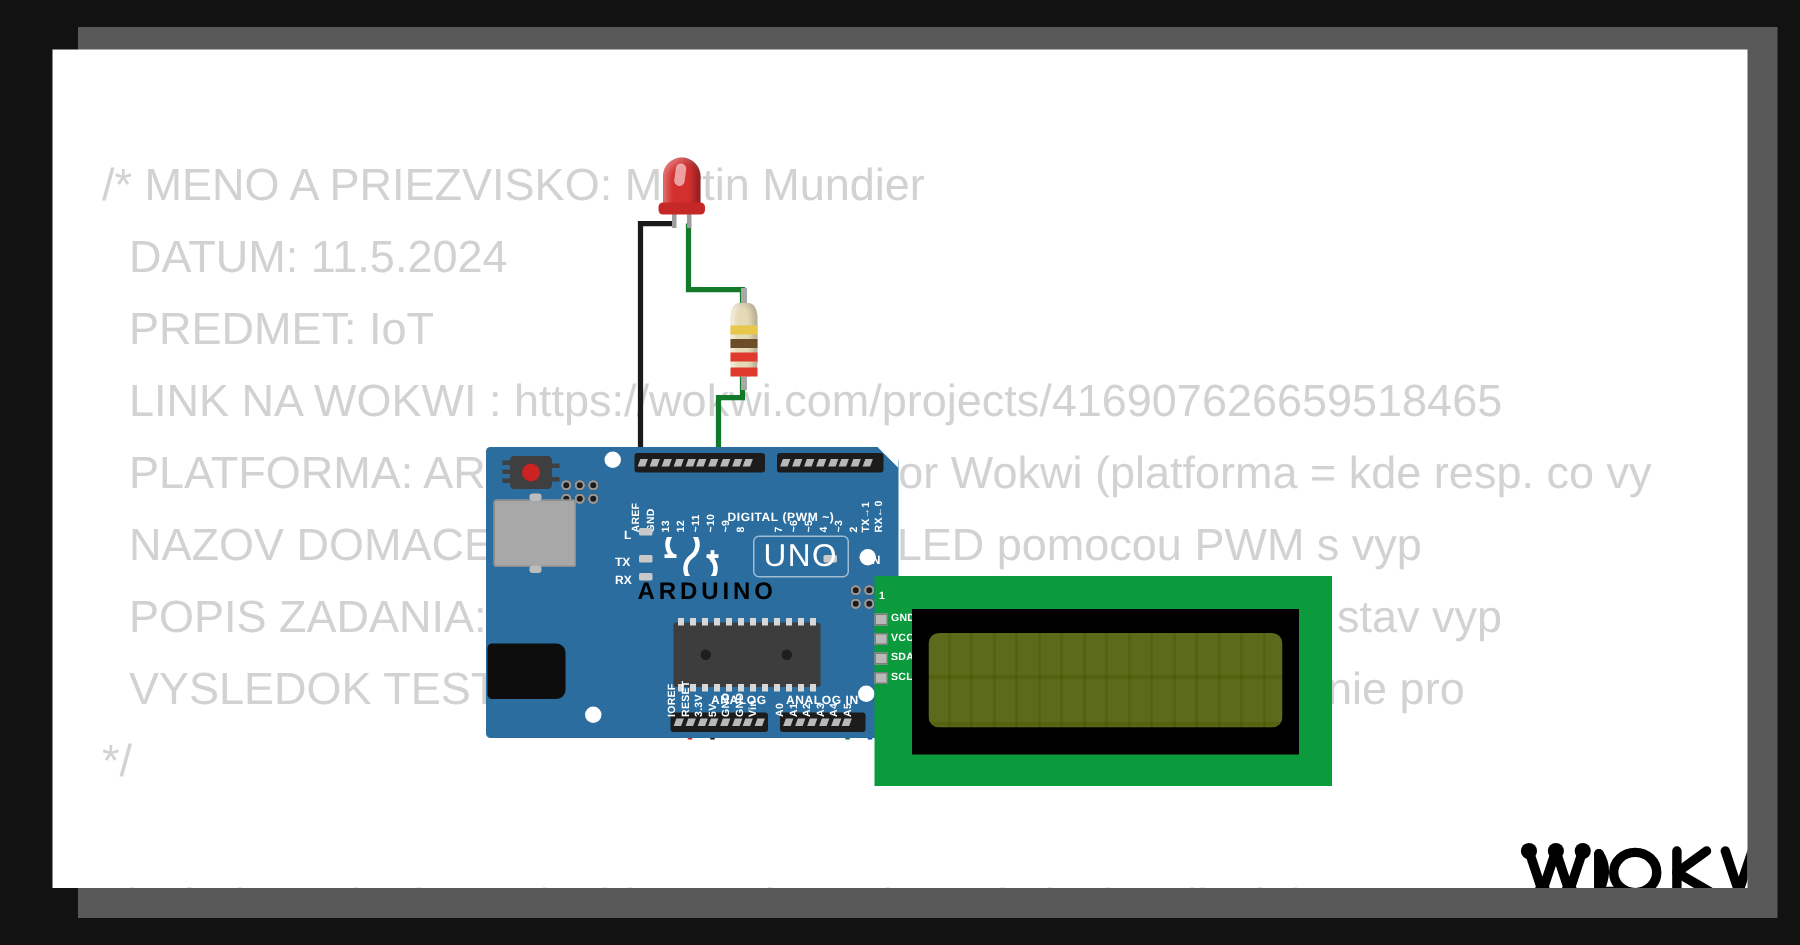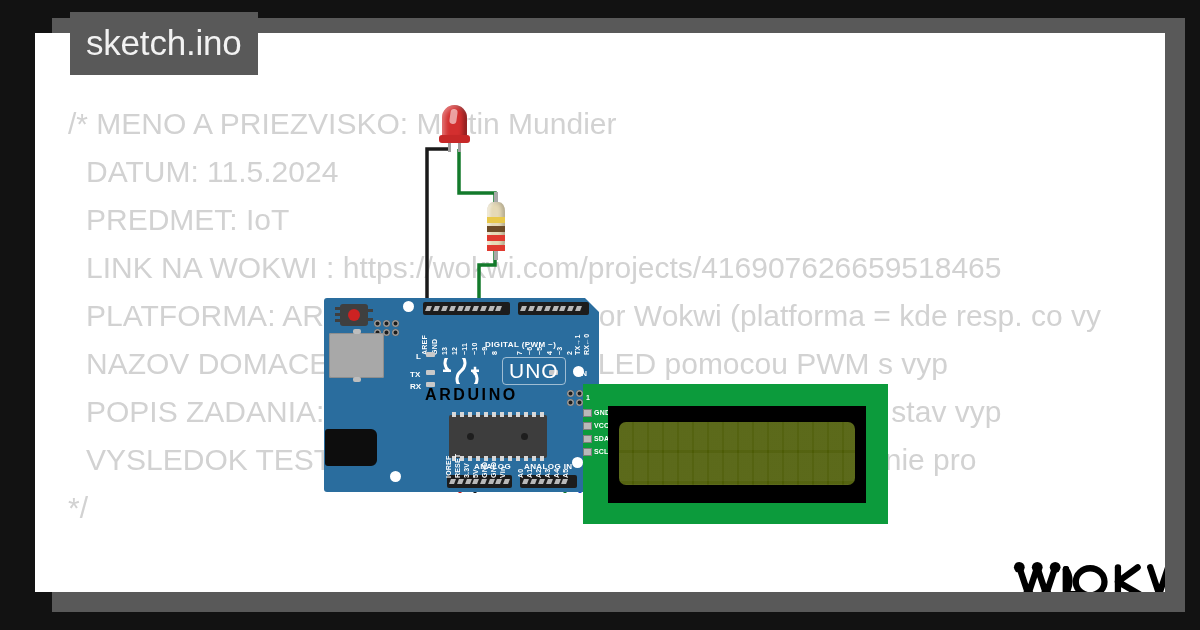--- a/index.html
+++ b/index.html
@@ -550,14 +550,13 @@
       <path d="M193 24 L193 46" stroke="#000000" stroke-width="7" fill="none" stroke-linecap="round"></path>
       <circle cx="10" cy="16" r="6" fill="#000000"></circle>
       <circle cx="30" cy="16" r="6" fill="#000000"></circle>
       <circle cx="20" cy="46" r="6" fill="#000000"></circle>
       <circle cx="40" cy="46" r="6" fill="#000000"></circle>
       <circle cx="50" cy="16" r="6" fill="#000000"></circle>
       <circle cx="193" cy="13" r="6" fill="#000000"></circle>
     </svg>
   </div>
 
-  <div class="file-chip">sketch.ino</div>
 </div>
 
 </body></html>

